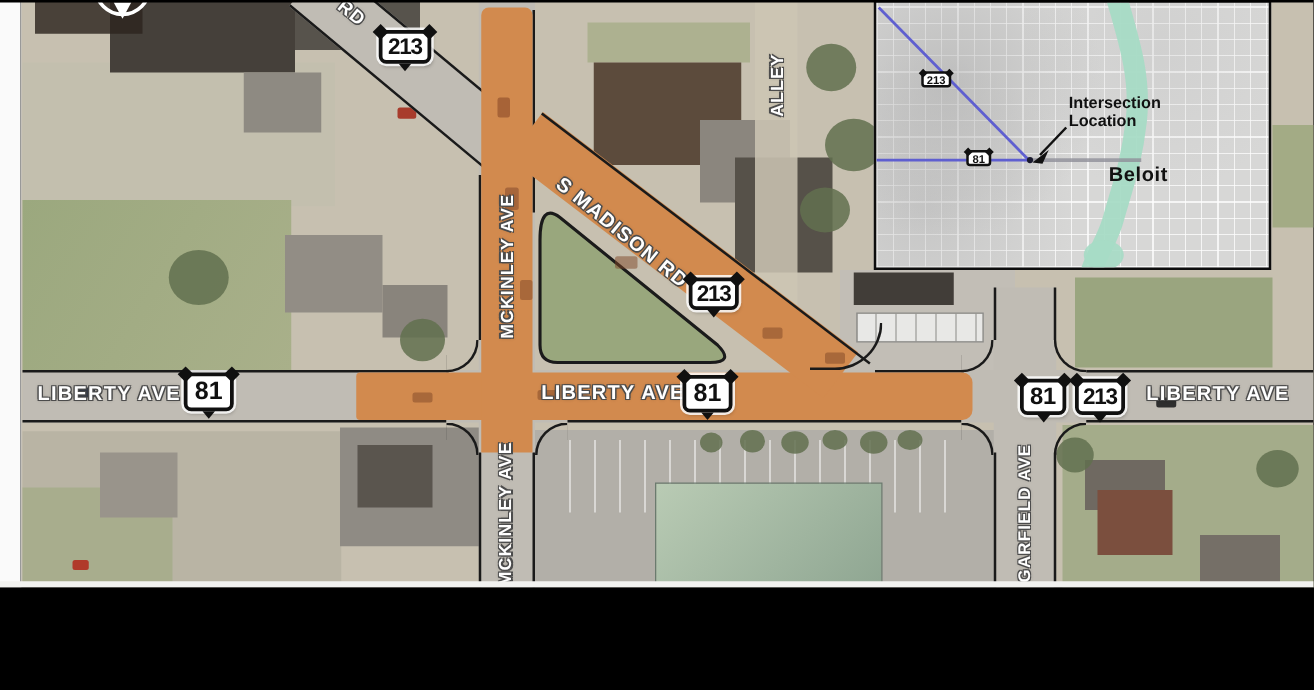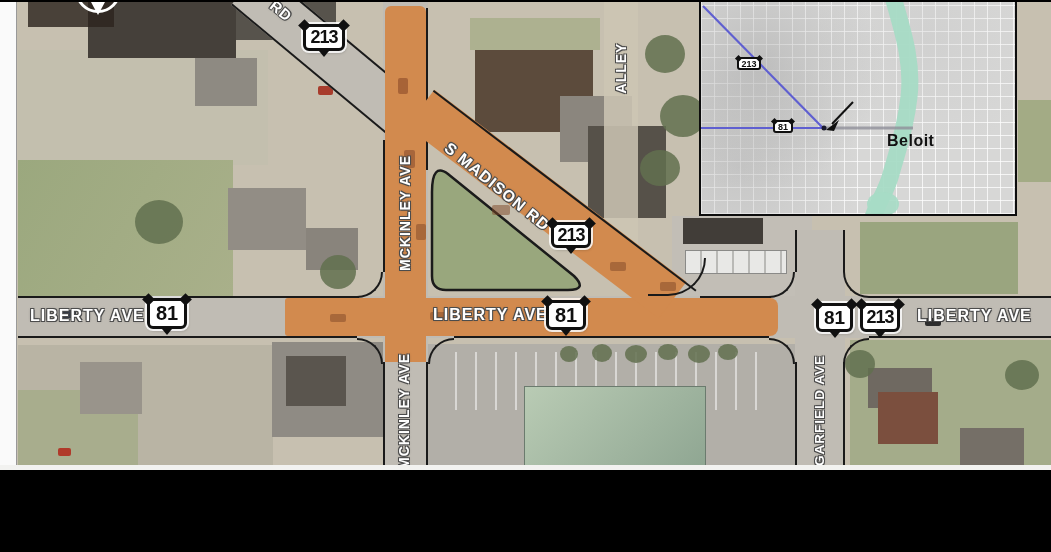--- a/index.html
+++ b/index.html
@@ -223,20 +223,21 @@
       <svg width="314" height="212" viewBox="0 0 314 212" style="position:absolute;left:0;top:0">
         <path d="M192,-5 C202,30 212,60 208,95 C204,130 196,150 190,172 C186,188 178,198 172,215" fill="none" stroke="#a6dbc5" stroke-width="17" opacity="0.95"></path>
         <ellipse cx="182" cy="202" rx="16" ry="12" fill="#a6dbc5" opacity="0.9"></ellipse>
         <path d="M125,126 H212" stroke="#90909a" stroke-width="3" opacity="0.8"></path>
         <path d="M2,4 L122,126" stroke="#5f5fd0" stroke-width="2.2" fill="none"></path>
         <path d="M0,126 L122,126" stroke="#5f5fd0" stroke-width="2.2" fill="none"></path>
         <circle cx="123" cy="126" r="2.5" fill="#1a1a2e"></circle>
         <path d="M152,100 L131,122" stroke="#111" stroke-width="2" fill="none"></path>
         <polygon points="125,128 138,118 133,129" fill="#111"></polygon>
       </svg>
+      <div class="callout">Intersection Location</div>
       <div class="city">Beloit</div>
       <div class="shield small" style="left:36px;top:55px;width:24px;height:13px;font-size:9px">
         <span class="ear l"></span>
           <span class="ear r"></span>
         <b>213</b>
         </div>
       <div class="shield small" style="left:72px;top:118px;width:20px;height:13px;font-size:9px">
         <span class="ear l"></span>
           <span class="ear r"></span>
         <b>81</b>

